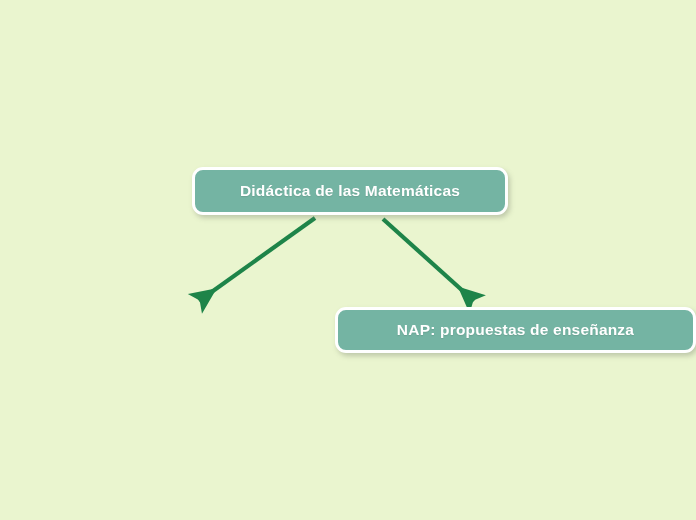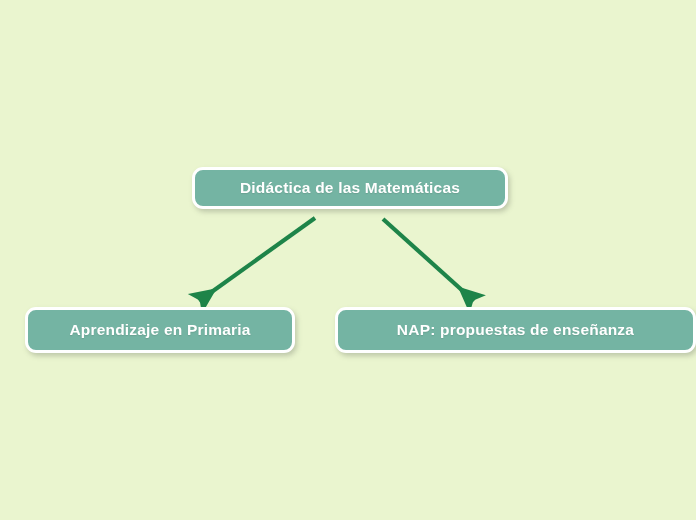--- a/index.html
+++ b/index.html
@@ -45,21 +45,21 @@
     font-size: 15.5px;
     letter-spacing: 0.2px;
     line-height: 1.1;
     white-space: nowrap;
     text-shadow: 0 1px 1px rgba(80,110,100,0.25);
   }
   #node-root {
     left: 192px;
     top: 167px;
     width: 316px;
-    height: 42px;
+    height: 48px;
   }
   #node-left {
     left: 25px;
     top: 307px;
     width: 270px;
     height: 46px;
   }
   #node-right {
     left: 335px;
     top: 307px;
@@ -82,21 +82,18 @@
       </marker>
     </defs>
     <line x1="315" y1="218" x2="199" y2="301" stroke="#1e8449" stroke-width="4.2" stroke-linecap="butt" marker-end="url(#arrowhead-left)"></line>
     <line x1="383" y1="219" x2="474" y2="301" stroke="#1e8449" stroke-width="4.2" stroke-linecap="butt" marker-end="url(#arrowhead-right)"></line>
   </svg>
 
   <div class="node" id="node-root">
     <span class="node-label">Didáctica de las Matemáticas</span>
   </div>
 
-  <div class="node" id="node-left">
-    <span class="node-label">Aprendizaje en Primaria</span>
-  </div>
 
   <div class="node" id="node-right">
     <span class="node-label">NAP: propuestas de enseñanza</span>
   </div>
 
 </div>
 
 </body></html>

